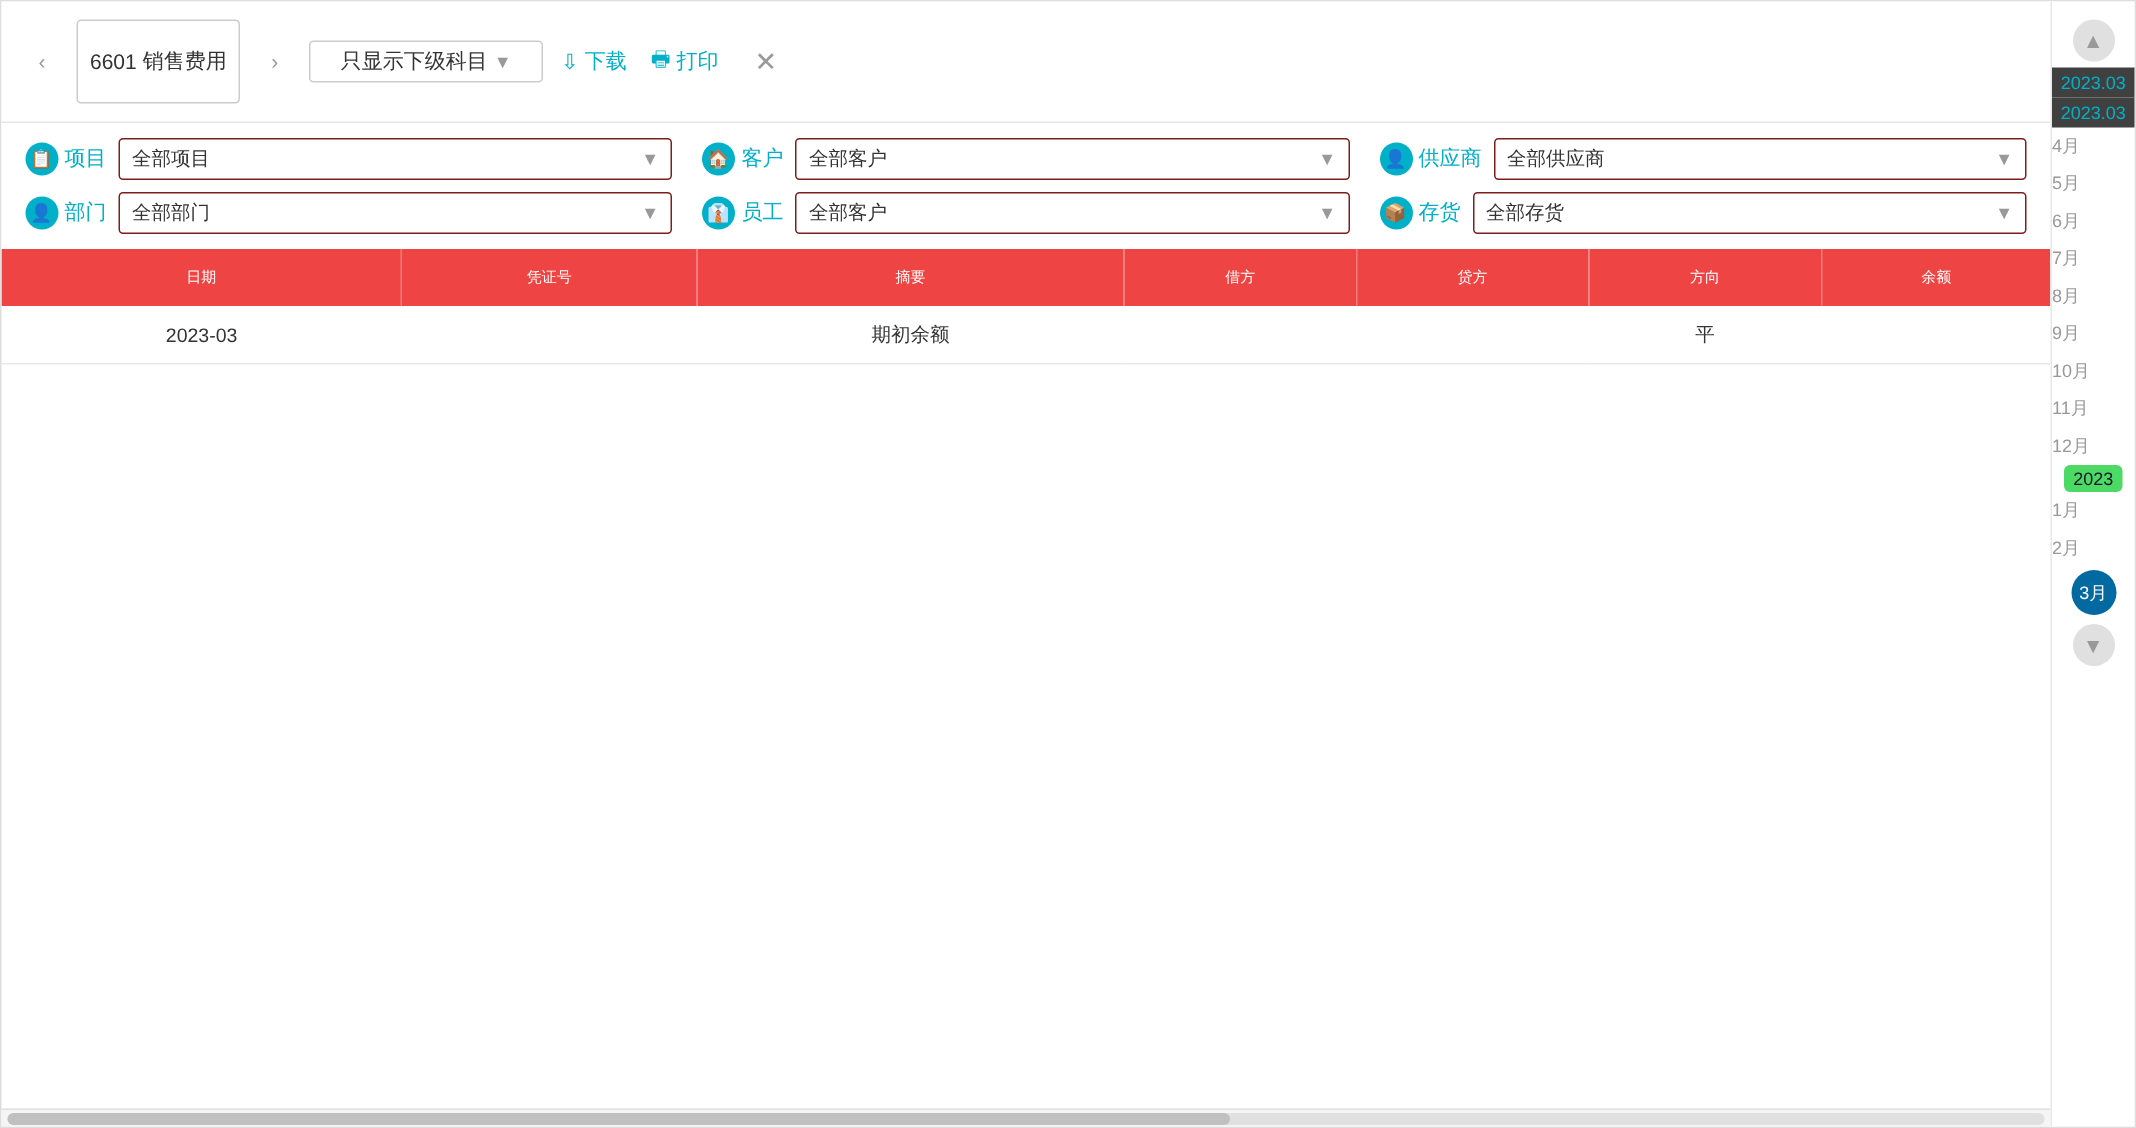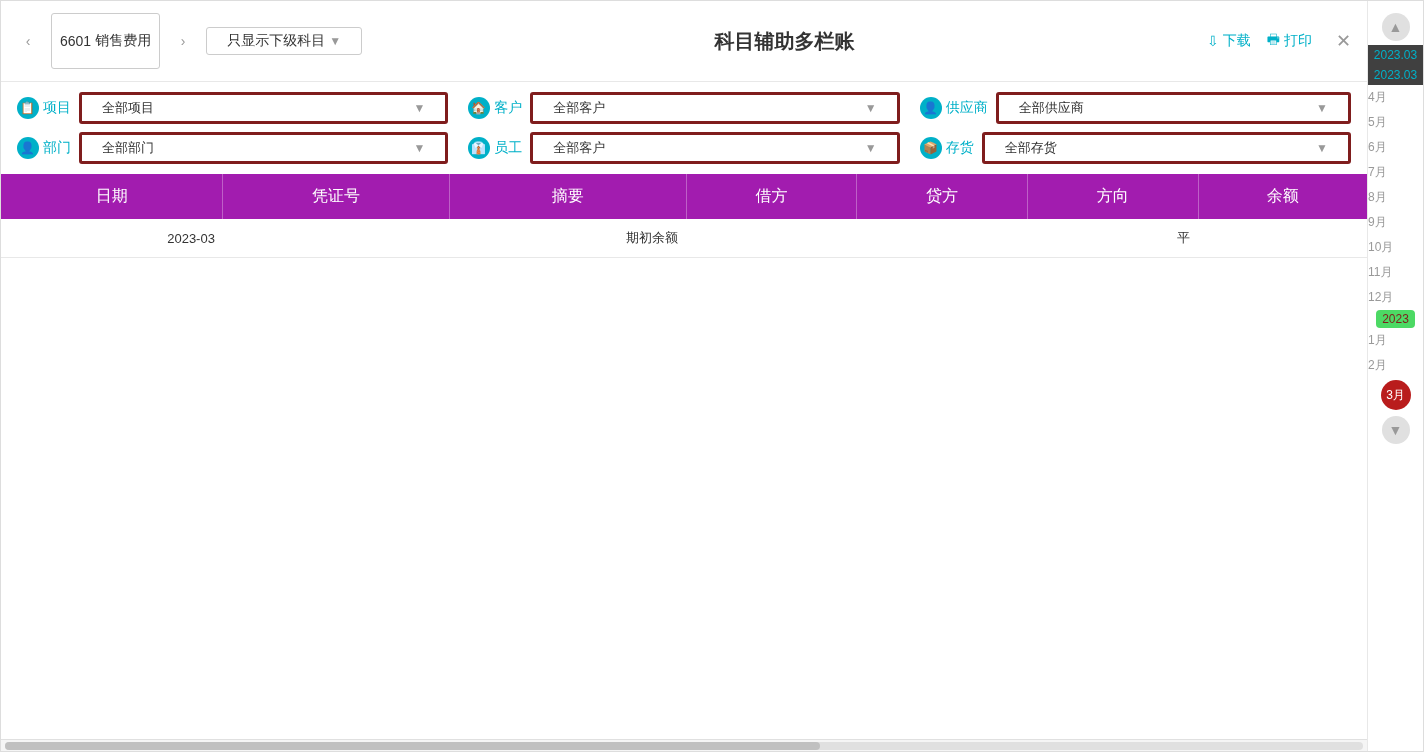--- a/index.html
+++ b/index.html
@@ -78,54 +78,54 @@
     }
     .filter-icon {
       width: 22px; height: 22px;
       border-radius: 50%;
       background: #00b0c8;
       display: flex; align-items: center; justify-content: center;
       color: white; font-size: 12px;
     }
     .filter-select {
       flex: 1;
-      border: 3px solid #7f1d1d;
+      border: 1px solid #7f1d1d;
       border-radius: 3px;
-      padding: 4px 20px;
+      padding: 4px 8px;
       font-size: 13px;
       color: #333;
       display: flex; align-items: center; justify-content: space-between;
       cursor: pointer;
       background: #fff;
     }
     
     .table-container {
       flex: 1;
       overflow: auto;
       margin: 0 0 8px 0;
     }
     table {
       width: 100%;
       border-collapse: collapse;
     }
     thead tr th {
-      background: #a21caf;
+      background: #ef4444;
       color: white;
-      font-size: 16px;
+      font-size: 10px;
       font-weight: normal;
       padding: 12px 8px;
       text-align: center;
       border-right: 1px solid rgba(255,255,255,0.3);
       margin-top: 38px;
     }
     thead tr th:last-child { border-right: none; text-align: center; }
     tbody tr td {
       font-size: 13px;
       padding: 10px 8px;
-      text-align: right;
+      text-align: center;
       border-bottom: 1px solid #e8e8e8;
       color: #333;
     }
     
     .right-sidebar {
       position: absolute;
       right: 0;
       top: 0;
       width: 56px;
       height: 100%;
@@ -139,30 +139,30 @@
     }
     .sidebar-month {
       font-size: 12px;
       color: #999;
       padding: 4px 0;
       cursor: pointer;
       width: 100%;
       text-align: left;
     }
     .sidebar-month.active {
-      background: #b91c1c;
+      background: #0369a1;
       color: white;
       border-radius: 50%;
       width: 30px; height: 30px;
       display: flex; align-items: center; justify-content: center;
       margin: 2px auto;
     }
     .sidebar-month.year-badge {
       background: #4cd964;
-      color: #7f1d1d;
+      color: #0f172a;
       border-radius: 4px;
       padding: 2px 6px;
       font-size: 12px;
       width: auto;
     }
     .sidebar-scroll-btn {
       width: 28px; height: 28px;
       border-radius: 50%;
       background: #e0e0e0;
       display: flex; align-items: center; justify-content: center;
@@ -222,21 +222,20 @@
       <button class="nav-btn">‹</button>
       <div class="account-tag">
         <span>6601</span>
         <span>销售费用</span>
       </div>
       <button class="nav-btn">›</button>
       <div class="filter-dropdown">
         <span>只显示下级科目</span>
         <span class="chevron-down">▼</span>
       </div>
-      <div class="page-title">科目辅助多栏账</div>
       <div class="header-actions">
         <button class="action-btn">
           <span>⇩</span>
           <span>下载</span>
         </button>
         <button class="action-btn">
           <span>🖶</span>
           <span>打印</span>
         </button>
         <button class="close-btn">✕</button>

